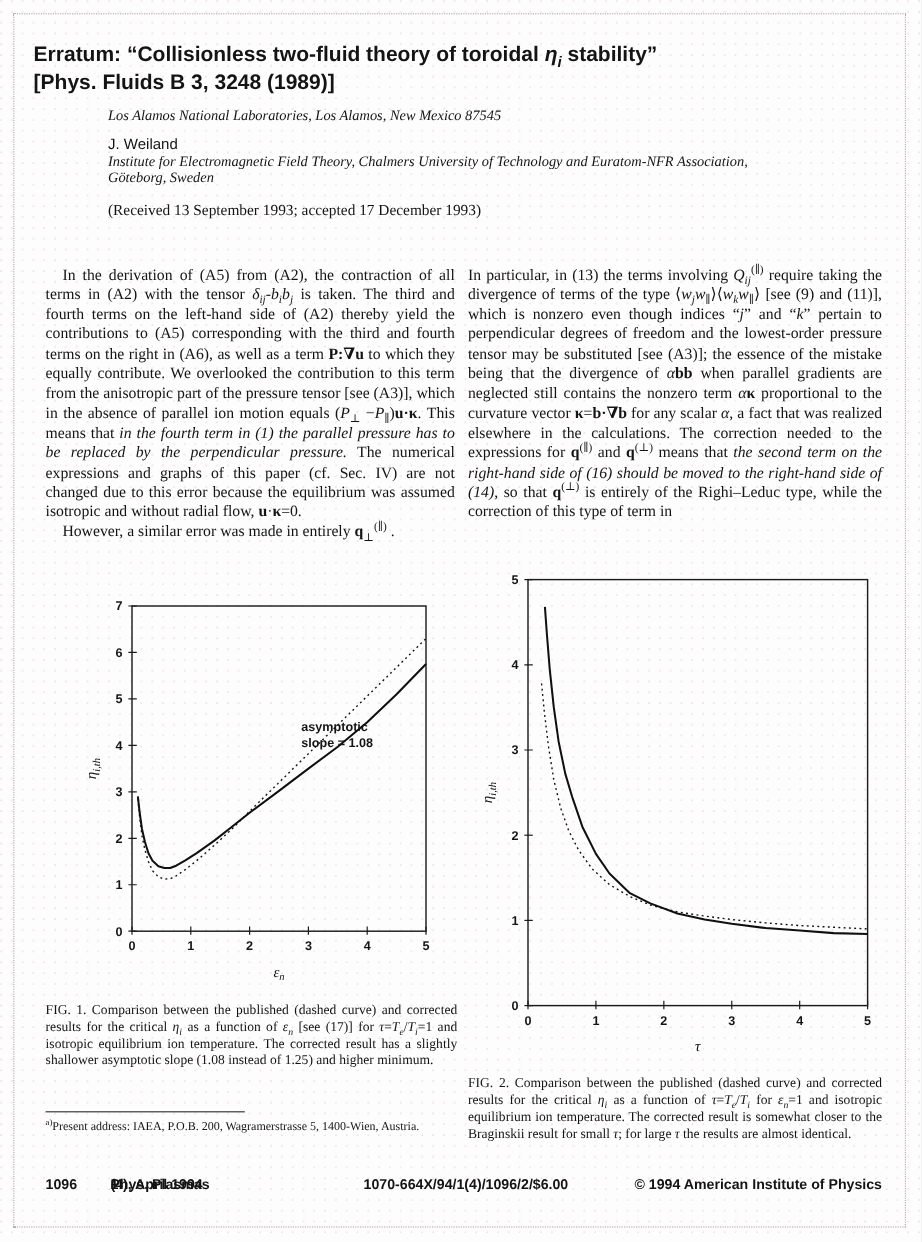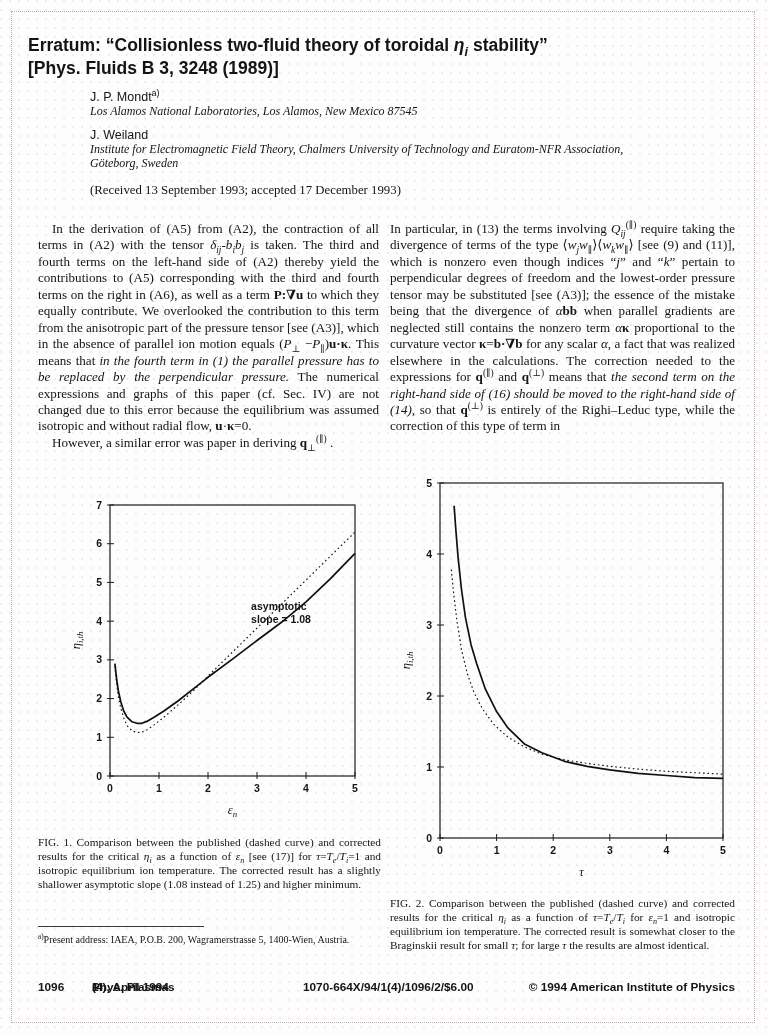--- a/index.html
+++ b/index.html
@@ -52,30 +52,29 @@
 
 <div class="page">
   <div class="page-border"></div>
 
   <div class="title-block">
     <div><span>Erratum: “Collisionless two-fluid theory of toroidal </span><span class="seg-i">η</span><span class="seg-i seg-sub">i</span><span> stability”</span></div>
     <div>[Phys. Fluids B 3, 3248 (1989)]</div>
   </div>
 
   <div class="authors-block">
-    <div class="author-name"><span>J. P. Mondt</span><span class="seg-sup">a)</span></div>
     <div class="author-affil"><span class="seg-i">Los Alamos National Laboratories, Los Alamos, New Mexico 87545</span></div>
     <div class="author-name"><span>J. Weiland</span></div>
     <div class="author-affil"><span class="seg-i">Institute for Electromagnetic Field Theory, Chalmers University of Technology and Euratom-NFR Association, Göteborg, Sweden</span></div>
     <div class="received">(Received 13 September 1993; accepted 17 December 1993)</div>
   </div>
 
   <div class="body-col col-left">
     <p><span>In the derivation of (A5) from (A2), the contraction of all terms in (A2) with the tensor </span><span class="seg-i">δ</span><span class="seg-i seg-sub">ij</span><span>-</span><span class="seg-i">b</span><span class="seg-i seg-sub">i</span><span class="seg-i">b</span><span class="seg-i seg-sub">j</span><span> is taken. The third and fourth terms on the left-hand side of (A2) thereby yield the contributions to (A5) corresponding with the third and fourth terms on the right in (A6), as well as a term </span><span class="seg-b">P:∇u</span><span> to which they equally contribute. We overlooked the contribution to this term from the anisotropic part of the pressure tensor [see (A3)], which in the absence of parallel ion motion equals (</span><span class="seg-i">P</span><span class="seg-sub">⊥</span><span> −</span><span class="seg-i">P</span><span class="seg-sub">∥</span><span>)</span><span class="seg-b">u·κ</span><span>. This means that </span><span class="seg-i">in the fourth term in (1) the parallel pressure has to be replaced by the perpendicular pressure.</span><span> The numerical expressions and graphs of this paper (cf. Sec. IV) are not changed due to this error because the equilibrium was assumed isotropic and without radial flow, </span><span class="seg-b">u</span><span>·</span><span class="seg-b">κ</span><span>=0.</span></p>
-    <p><span>However, a similar error was paper in deriving </span><span class="seg-b">q</span><span class="seg-sub">⊥</span><span class="seg-sup">(∥)</span><span> .</span></p>
+    <p><span>However, a similar error was made in entirely </span><span class="seg-b">q</span><span class="seg-sub">⊥</span><span class="seg-sup">(∥)</span><span> .</span></p>
   </div>
 
   <div class="body-col col-right">
     <p><span>In particular, in (13) the terms involving </span><span class="seg-i">Q</span><span class="seg-i seg-sub">ij</span><span class="seg-sup">(∥)</span><span> require taking the divergence of terms of the type ⟨</span><span class="seg-i">w</span><span class="seg-i seg-sub">j</span><span class="seg-i">w</span><span class="seg-sub">∥</span><span>⟩⟨</span><span class="seg-i">w</span><span class="seg-i seg-sub">k</span><span class="seg-i">w</span><span class="seg-sub">∥</span><span>⟩ [see (9) and (11)], which is nonzero even though indices “</span><span class="seg-i">j</span><span>” and “</span><span class="seg-i">k</span><span>” pertain to perpendicular degrees of freedom and the lowest-order pressure tensor may be substituted [see (A3)]; the essence of the mistake being that the divergence of </span><span class="seg-i">α</span><span class="seg-b">bb</span><span> when parallel gradients are neglected still contains the nonzero term </span><span class="seg-i">α</span><span class="seg-b">κ</span><span> proportional to the curvature vector </span><span class="seg-b">κ</span><span>=</span><span class="seg-b">b</span><span class="seg-b">·∇b</span><span> for any scalar </span><span class="seg-i">α</span><span>, a fact that was realized elsewhere in the calculations. The correction needed to the expressions for </span><span class="seg-b">q</span><span class="seg-sup">(∥)</span><span> and </span><span class="seg-b">q</span><span class="seg-sup">(⊥)</span><span> means that </span><span class="seg-i">the second term on the right-hand side of (16) should be moved to the right-hand side of (14)</span><span>, so that </span><span class="seg-b">q</span><span class="seg-sup">(⊥)</span><span> is entirely of the Righi–Leduc type, while the correction of this type of term in</span></p>
   </div>
 
   <svg class="figure-svg" style="left:64px;top:492px;" width="302" height="330">
       <rect x="46" y="13" width="245" height="271" fill="none" stroke="#1c1c1c" stroke-width="1.2"></rect>
       <line x1="46" y1="280" x2="46" y2="287" stroke="#1c1c1c" stroke-width="1"></line>
       <text x="46" y="300" text-anchor="middle" class="tick">0</text>

